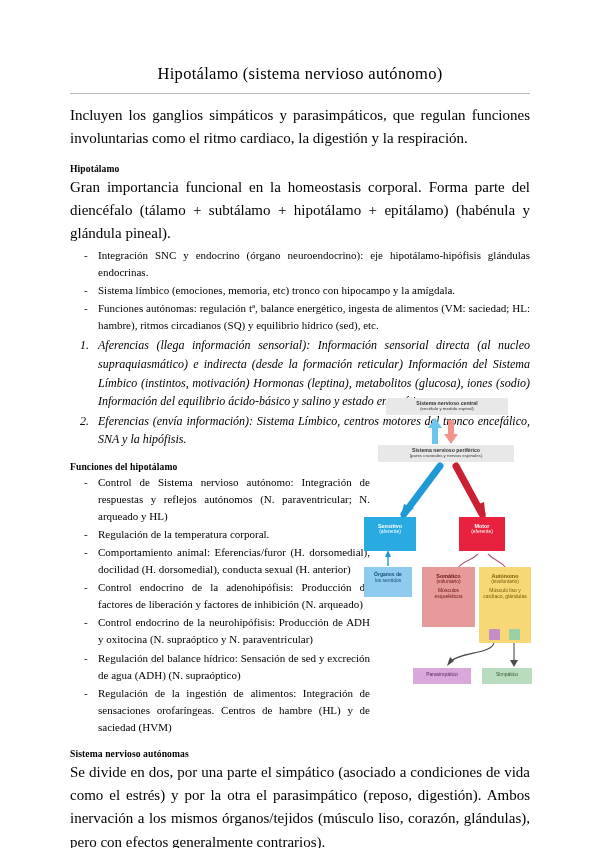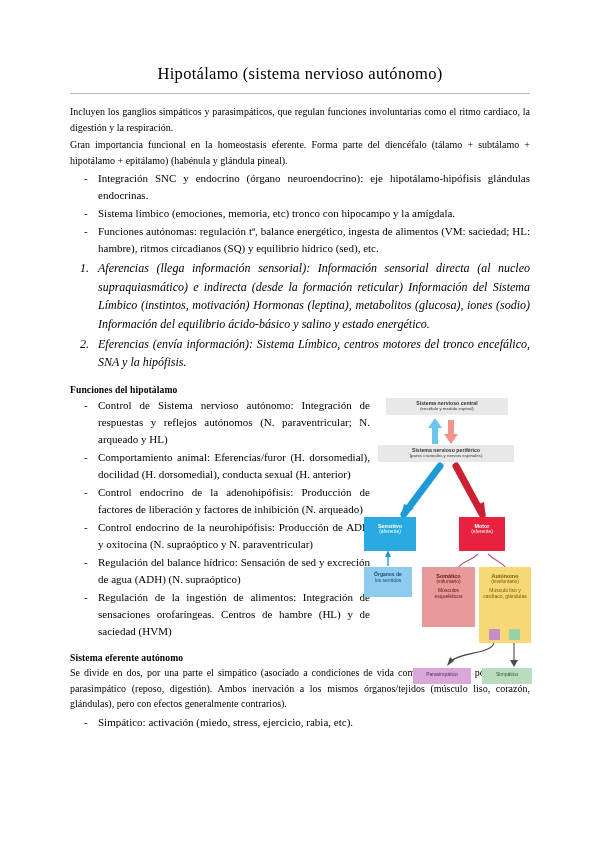--- a/index.html
+++ b/index.html
@@ -41,21 +41,21 @@
     border-top: 1px solid #b8b8b8;
     margin: 0 0 10px 0;
   }
   h2.section {
     font-size: 9.6px;
     font-weight: bold;
     margin: 12px 0 2px 0;
     letter-spacing: 0.1px;
   }
   p.body {
-    font-size: 10px;
+    font-size: 15px;
     line-height: 1.55;
     margin: 0 0 2px 0;
     text-align: justify;
   }
   ul.dash, ol.num {
     margin: 2px 0 2px 0;
     padding-left: 0;
     list-style: none;
   }
   ul.dash > li {
@@ -175,44 +175,46 @@
 
 <div class="page">
 
   <div class="content">
 
     <h1 class="doc-title">Hipotálamo (sistema nervioso autónomo)</h1>
     <hr class="rule">
 
     <p class="body">Incluyen los ganglios simpáticos y parasimpáticos, que regulan funciones involuntarias como el ritmo cardiaco, la digestión y la respiración.</p>
 
-    <p class="body">Gran importancia funcional en la homeostasis eferente. Forma parte del diencéfalo (tálamo + subtálamo + hipotálamo + epitálamo) (habénula y glándula pineal).</p>
+    <h2 class="section">Hipotálamo</h2>
+    <p class="body">Gran importancia funcional en la homeostasis corporal. Forma parte del diencéfalo (tálamo + subtálamo + hipotálamo + epitálamo) (habénula y glándula pineal).</p>
     <ul class="dash">
       <li>Integración SNC y endocrino (órgano neuroendocrino): eje hipotálamo-hipófisis glándulas endocrinas.</li>
       <li>Sistema límbico (emociones, memoria, etc) tronco con hipocampo y la amígdala.</li>
       <li>Funciones autónomas: regulación tª, balance energético, ingesta de alimentos (VM: saciedad; HL: hambre), ritmos circadianos (SQ) y equilibrio hídrico (sed), etc.</li>
     </ul>
     <ol class="num">
       <li>Aferencias (llega información sensorial): Información sensorial directa (al nucleo supraquiasmático) e indirecta (desde la formación reticular) Información del Sistema Límbico (instintos, motivación) Hormonas (leptina), metabolitos (glucosa), iones (sodio) Información del equilibrio ácido-básico y salino y estado energético.</li>
       <li>Eferencias (envía información): Sistema Límbico, centros motores del tronco encefálico, SNA y la hipófisis.</li>
     </ol>
 
     <div class="narrow">
       <h2 class="section">Funciones del hipotálamo</h2>
       <ul class="dash">
         <li>Control de Sistema nervioso autónomo: Integración de respuestas y reflejos autónomos (N. paraventricular; N. arqueado y HL)</li>
+        <li>Regulación de la temperatura corporal.</li>
         <li>Comportamiento animal: Eferencias/furor (H. dorsomedial), docilidad (H. dorsomedial), conducta sexual (H. anterior)</li>
         <li>Control endocrino de la adenohipófisis: Producción de factores de liberación y factores de inhibición (N. arqueado)</li>
         <li>Control endocrino de la neurohipófisis: Producción de ADH y oxitocina (N. supraóptico y N. paraventricular)</li>
         <li>Regulación del balance hídrico: Sensación de sed y excreción de agua (ADH) (N. supraóptico)</li>
         <li>Regulación de la ingestión de alimentos: Integración de sensaciones orofaríngeas. Centros de hambre (HL) y de saciedad (HVM)</li>
       </ul>
     </div>
 
-    <h2 class="section">Sistema eferente autónomo</h2>
+    <h2 class="section">Sistema nervioso autónomas</h2>
     <p class="body">Se divide en dos, por una parte el simpático (asociado a condiciones de vida como el estrés) y por la otra el parasimpático (reposo, digestión). Ambos inervación a los mismos órganos/tejidos (músculo liso, corazón, glándulas), pero con efectos generalmente contrarios).</p>
     <ul class="dash">
       <li>Simpático: activación (miedo, stress, ejercicio, rabia, etc).</li>
     </ul>
 
   </div>
 
   <div class="figure">
 
     <svg width="172" height="312" viewBox="0 0 172 312">

